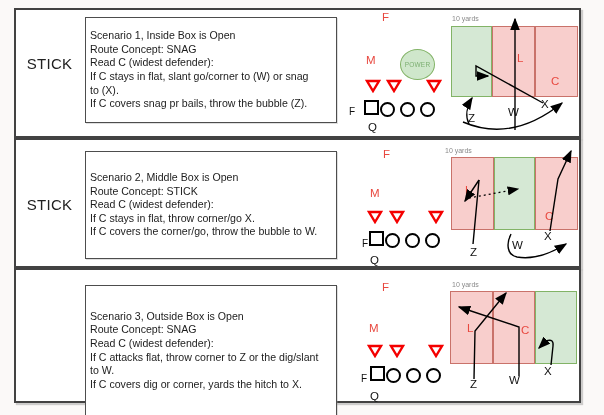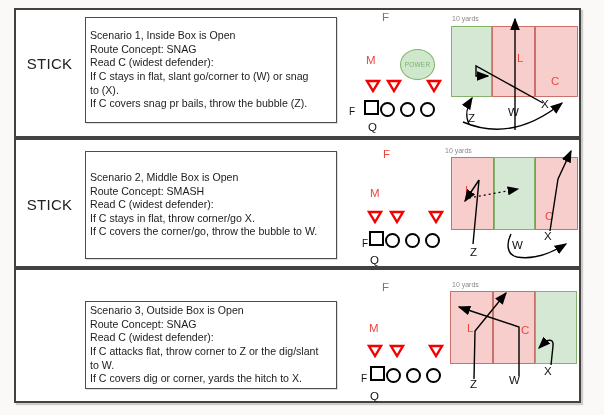--- a/index.html
+++ b/index.html
@@ -117,21 +117,21 @@
     <path d="M453,114 C449,106 451,96 456,88" fill="none" stroke="#000" stroke-width="1.4" marker-end="url(#ah1)"></path>
     <path d="M447,112 Q496,133 546,93" fill="none" stroke="#000" stroke-width="1.4" marker-end="url(#ah1)"></path>
   </svg>
 </div>
 
 <div class="row" style="top:138px;height:130px">
   <div class="concept" style="top:56px">STICK</div>
 
   <div class="textbox" style="top:11px;height:108px">
     <div class="tline">Scenario 2, Middle Box is Open</div>
-    <div class="tline">Route Concept: SMASH</div>
+    <div class="tline">Route Concept: STICK</div>
     <div class="tline">Read C (widest defender):</div>
     <div class="tline">If C stays in flat, throw corner/go X.</div>
     <div class="tline">If C covers the corner/go, throw the bubble to W.</div>
   </div>
 
   <div class="rlab" style="left:367px;top:8px">F</div>
   <div class="rlab" style="left:354px;top:47px">M</div>
 
   <svg class="tri" style="left:351px;top:70px" width="16" height="14">
       <path d="M2,2 L14,2 L8,12 Z" fill="#fff" stroke="#f40000" stroke-width="2.4"></path>
@@ -170,21 +170,21 @@
     <path d="M457,104 L463,40" fill="none" stroke="#000" stroke-width="1.4"></path>
     <path d="M463,40 L449,61" fill="none" stroke="#000" stroke-width="1.4" marker-end="url(#ah2)"></path>
     <path d="M453,58 L502,49" fill="none" stroke="#000" stroke-width="1.3" stroke-dasharray="2,3" marker-end="url(#ah2)"></path>
     <path d="M534,91 L542,39 L555,11" fill="none" stroke="#000" stroke-width="1.4" marker-end="url(#ah2)"></path>
     <path d="M495,94 C490,104 491,115 501,117 C518,120 537,112 550,104" fill="none" stroke="#000" stroke-width="1.4" marker-end="url(#ah2)"></path>
   </svg>
 </div>
 
 <div class="row" style="top:268px;height:135px">
 
-  <div class="textbox" style="top:31px;height:88px">
+  <div class="textbox" style="top:15px;height:131px">
     <div class="tline">Scenario 3, Outside Box is Open</div>
     <div class="tline">Route Concept: SNAG</div>
     <div class="tline">Read C (widest defender):</div>
     <div class="tline">If C attacks flat, throw corner to Z or the dig/slant</div>
     <div class="tline">to W.</div>
     <div class="tline">If C covers dig or corner, yards the hitch to X.</div>
   </div>
 
   <div class="rlab" style="left:366px;top:11px">F</div>
   <div class="rlab" style="left:353px;top:52px">M</div>

